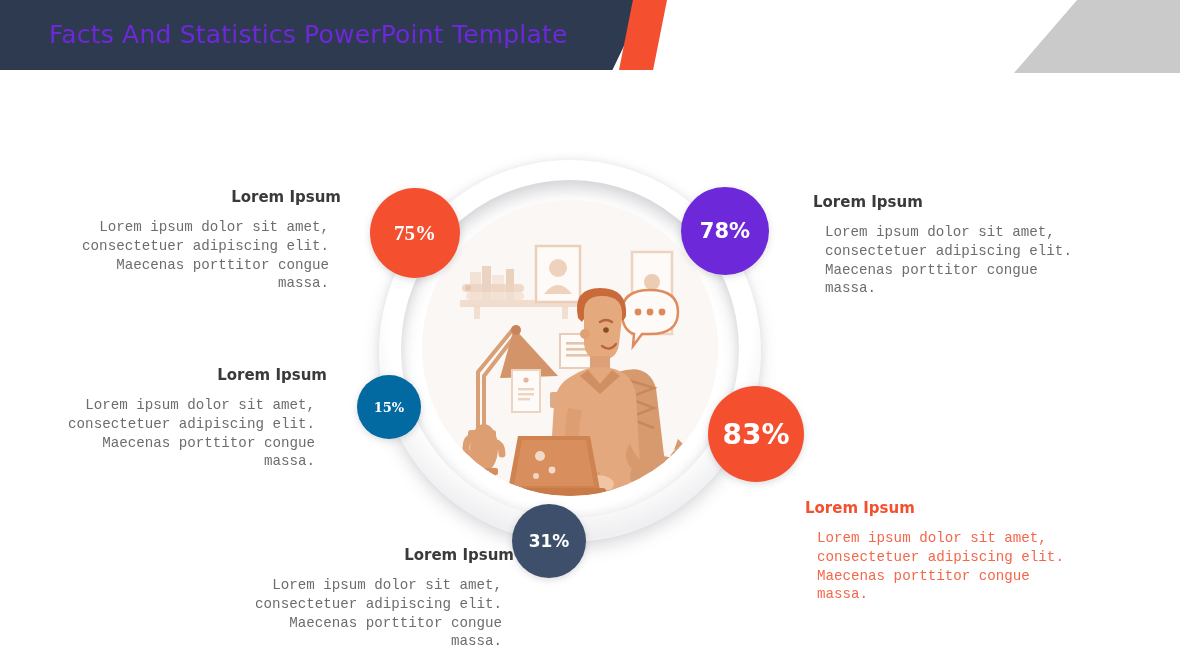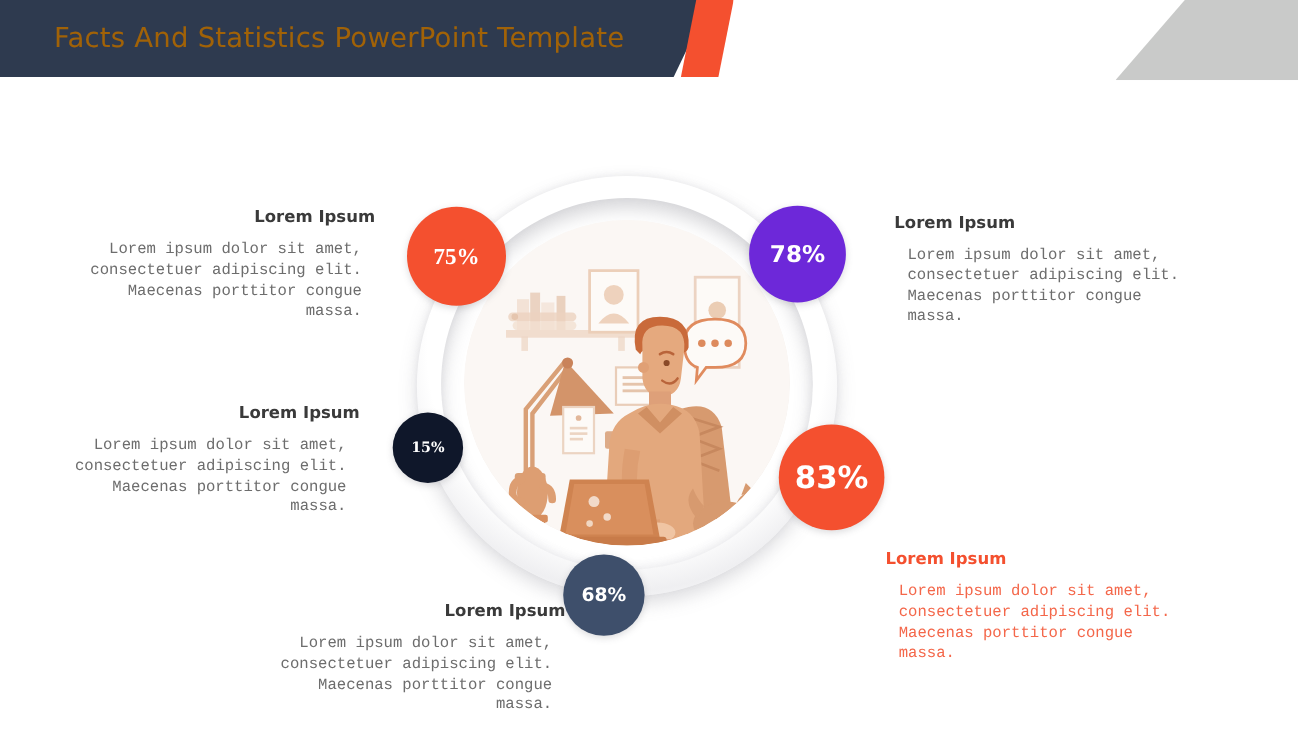--- a/index.html
+++ b/index.html
@@ -39,21 +39,21 @@
     background: #f4502f;
     -webkit-clip-path: polygon(29% 0, 100% 0, 71% 100%, 0 100%);
     clip-path: polygon(29% 0, 100% 0, 71% 100%, 0 100%);
   }
   .header-title {
     position: absolute;
     left: 49px;
     top: 0;
     height: 70px;
     line-height: 70px;
-    color: #a16207;
+    color: #6d28d9;
     font-size: 25px;
     font-weight: 400;
     letter-spacing: 0.2px;
     white-space: nowrap;
   }
 
   
   .corner-shape {
     position: absolute;
     right: 0; top: 0;
@@ -131,21 +131,21 @@
   }
   .bubble-78 {
     left: 681px; top: 187px;
     width: 88px; height: 88px;
     background: #6d28d9;
     font-size: 21px;
   }
   .bubble-15 {
     left: 357px; top: 375px;
     width: 64px; height: 64px;
-    background: #0f172a;
+    background: #0369a1;
     font-size: 13px;
     font-family: "DejaVu Serif", "Liberation Serif", serif;
   }
   .bubble-83 {
     left: 708px; top: 386px;
     width: 96px; height: 96px;
     background: #f4502f;
     font-size: 28px;
   }
   .bubble-68 {
@@ -301,21 +301,21 @@
         <path d="M270 248 l8 -9 l2 11 z" fill="#d79a6f"></path>
         <path d="M212 272 q-14 -16 -4 -28 q4 10 10 16" fill="#d79a6f"></path>
       </g>
     </svg>
   </div>
 
   <div class="bubble bubble-75" style="left:-9px;top:28px;">75%</div>
   <div class="bubble bubble-78" style="left:302px;top:27px;">78%</div>
   <div class="bubble bubble-15" style="left:-22px;top:215px;">15%</div>
   <div class="bubble bubble-83" style="left:329px;top:226px;">83%</div>
-  <div class="bubble bubble-68" style="left:133px;top:344px;">68%</div>
+  <div class="bubble bubble-68" style="left:133px;top:344px;">31%</div>
 </div>
 
 <div class="txt txt-tl align-right">
   <p class="t-head">Lorem Ipsum</p>
   <p class="t-body">Lorem ipsum dolor sit amet, consectetuer adipiscing elit. Maecenas porttitor congue massa.</p>
 </div>
 
 <div class="txt txt-ml align-right">
   <p class="t-head">Lorem Ipsum</p>
   <p class="t-body">Lorem ipsum dolor sit amet, consectetuer adipiscing elit. Maecenas porttitor congue massa.</p>

